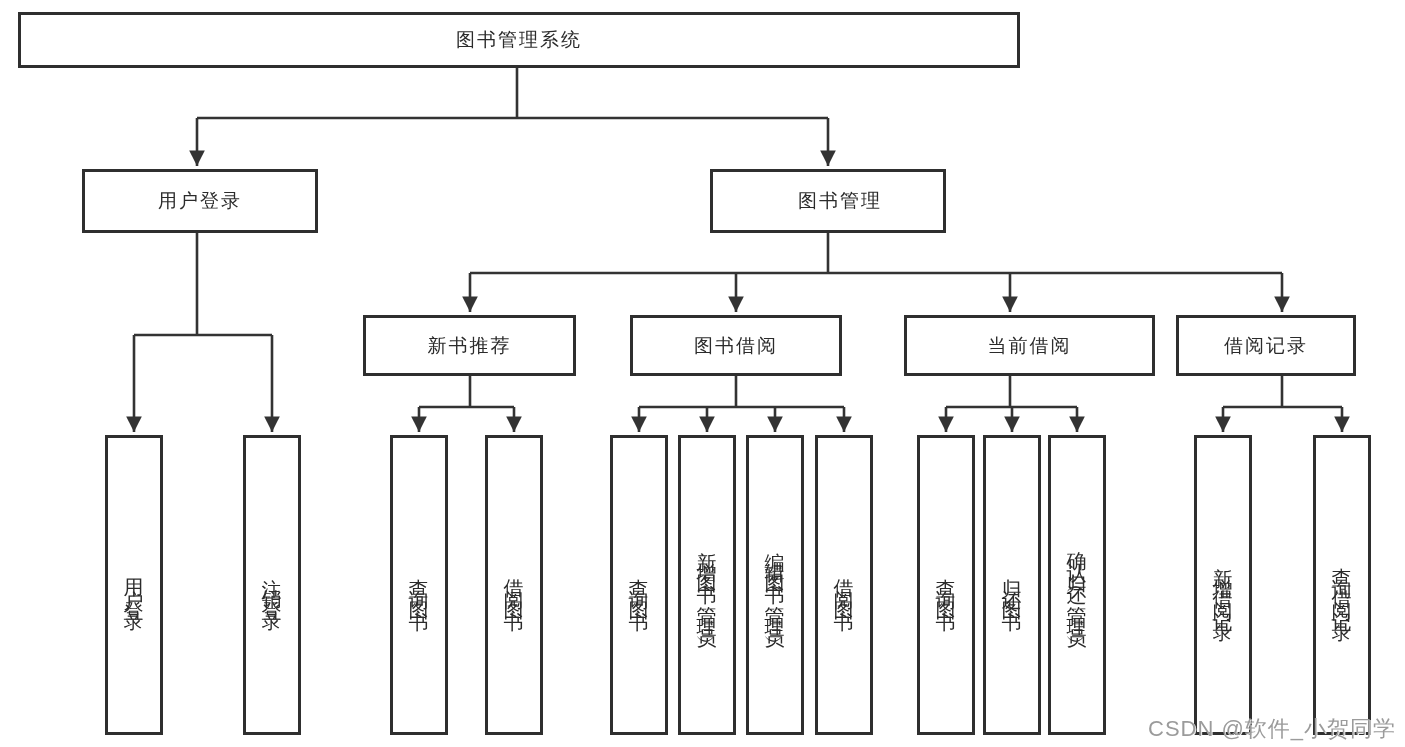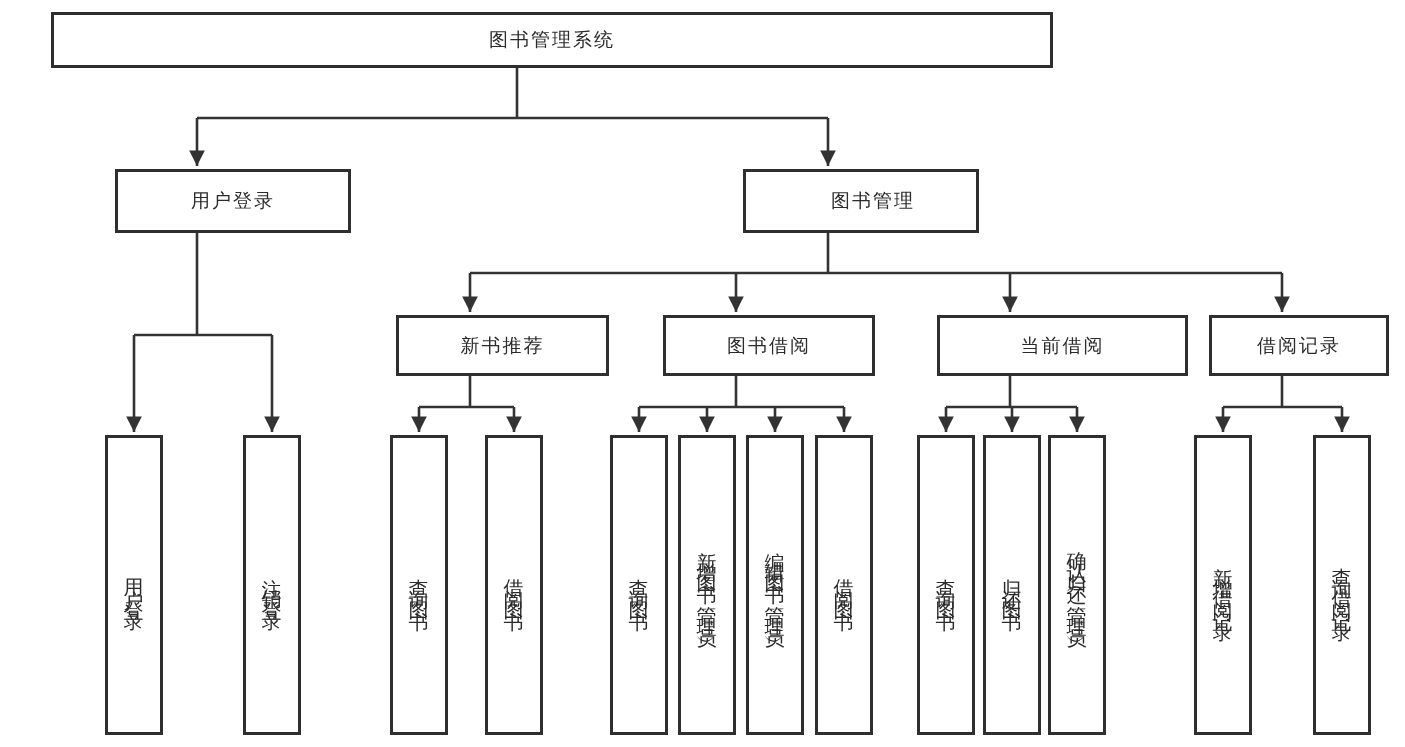--- a/index.html
+++ b/index.html
@@ -39,21 +39,20 @@
     border: 3px solid var(--border);
     display: flex;
     align-items: center;
     justify-content: center;
     color: var(--text);
   }
   .hbox {
     font-size: 19px;
     letter-spacing: 2px;
     white-space: nowrap;
-    margin-left: 33px;
   }
   .vbox {
     top: 435px;
     width: 58px;
     height: 300px;
     writing-mode: vertical-rl;
     text-orientation: mixed;
     font-size: 20px;
     letter-spacing: 11px;
     line-height: 1;
@@ -153,14 +152,15 @@
   <div class="vbox leaf-5">查询图书</div>
   <div class="vbox leaf-6">新增图书（管理员）</div>
   <div class="vbox leaf-7">编辑图书（管理员）</div>
   <div class="vbox leaf-8">借阅图书</div>
   <div class="vbox leaf-9">查询图书</div>
   <div class="vbox leaf-10">归还图书</div>
   <div class="vbox leaf-11">确认归还（管理员）</div>
   <div class="vbox leaf-12">新增借阅记录</div>
   <div class="vbox leaf-13">查询借阅记录</div>
 
+  <div class="watermark">CSDN @软件_小贺同学</div>
 
 </div>
 
 </body></html>

